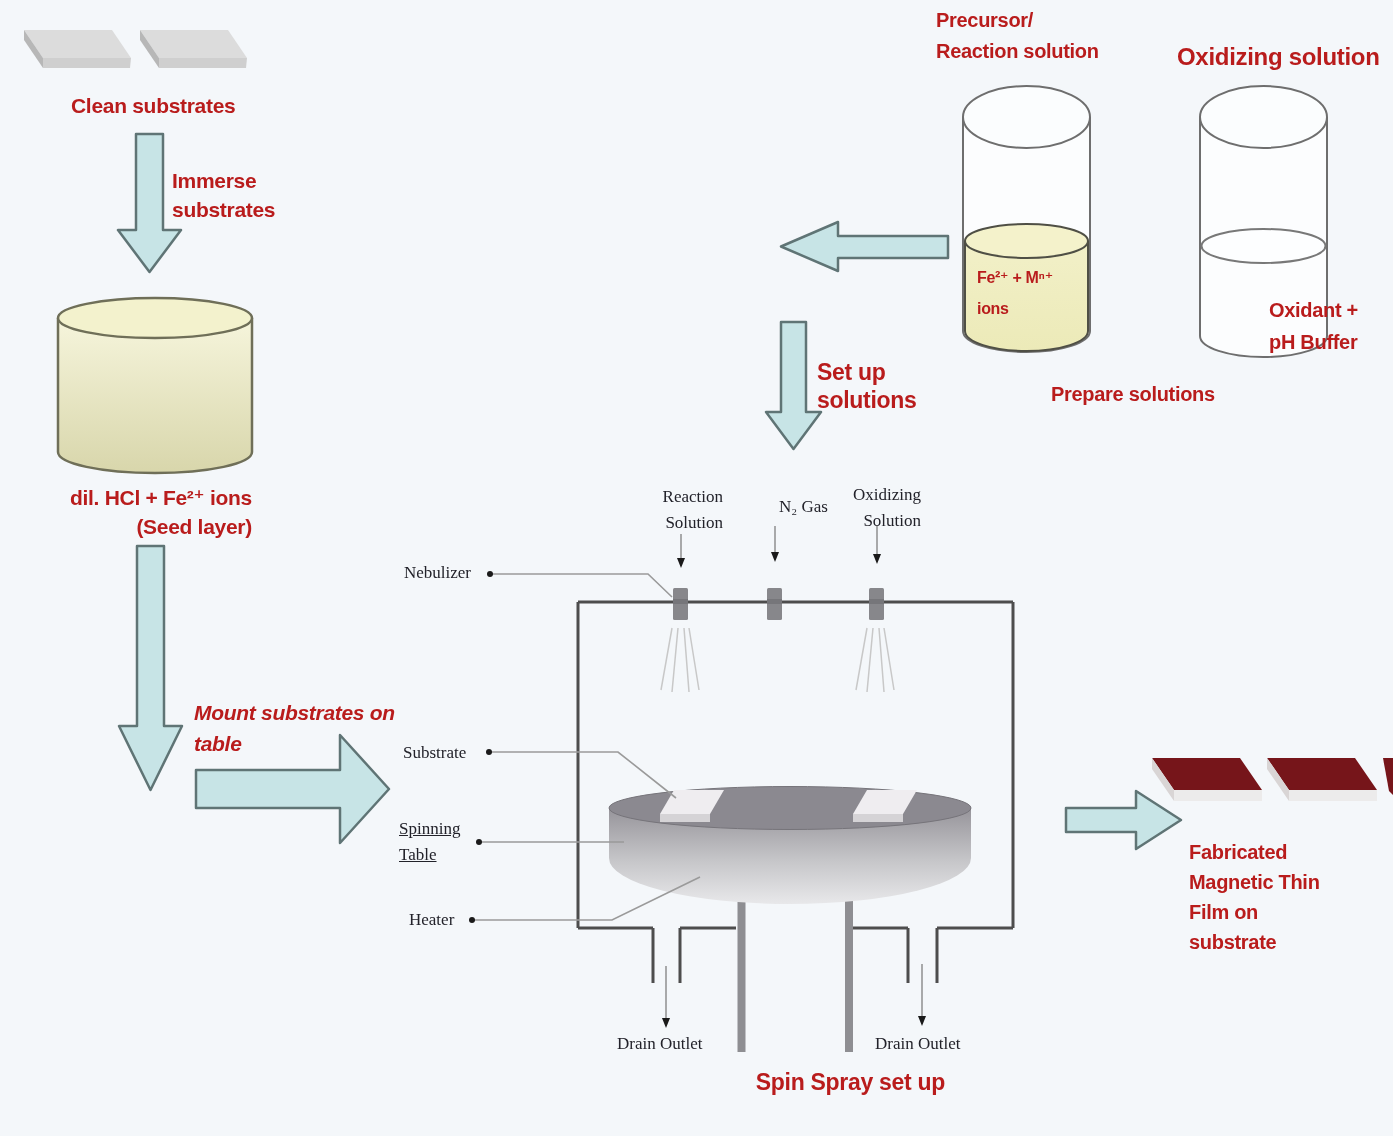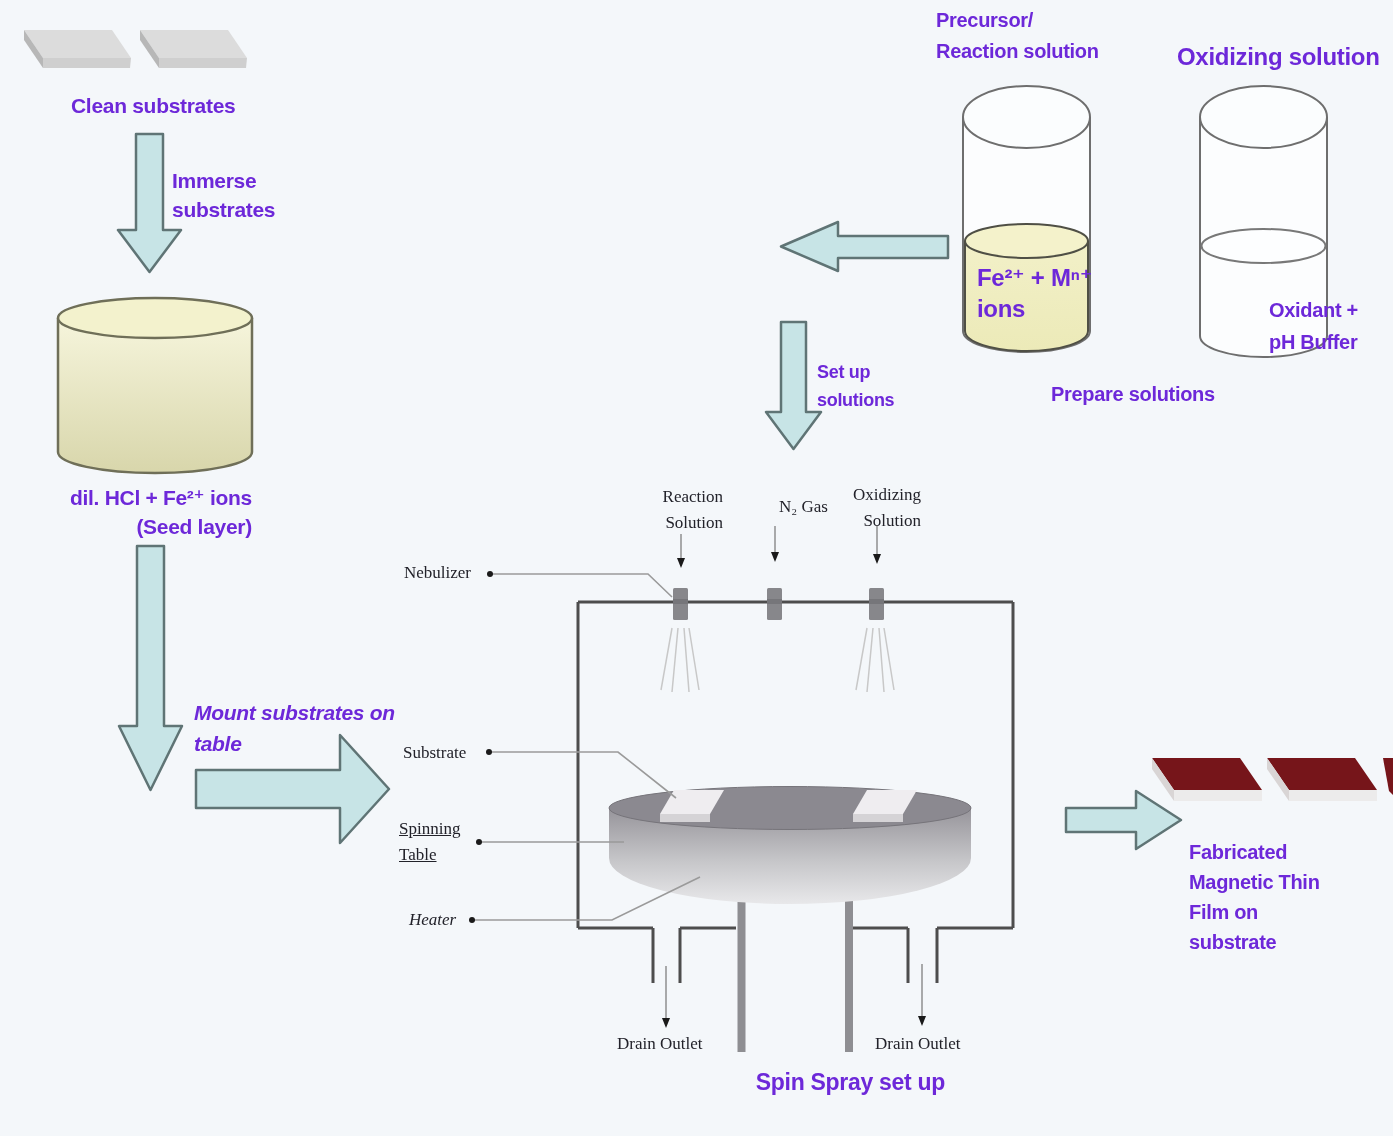--- a/index.html
+++ b/index.html
@@ -7,21 +7,21 @@
     position:relative;
     width:1393px;height:1136px;
     background:#f4f7fa;
     overflow:hidden;
     font-family:"Liberation Sans","DejaVu Sans",sans-serif;
   }
   .stage svg{position:absolute;left:0;top:0;}
   .lbl{position:absolute;white-space:nowrap;}
   .b{
     font-family:"Liberation Sans","DejaVu Sans",sans-serif;
-    font-weight:bold;color:#6d28d9;font-size:21px;line-height:29px;
+    font-weight:bold;color:#b91c1c;font-size:21px;line-height:29px;
     letter-spacing:-0.3px;
   }
   .s{
     font-family:"Liberation Serif","DejaVu Serif",serif;
     color:#22222a;font-size:17px;line-height:26px;
   }
   .ctr{text-align:right;}
 </style>
 </head>
 <body>
@@ -158,33 +158,33 @@
 <div class="lbl b" style="left:70px;top:483px;text-align:right;">
   <div>dil. HCl + Fe²⁺ ions</div>
   <div>(Seed layer)</div>
 </div>
 
 <div class="lbl b" style="left:194px;top:697px;line-height:31px;font-style:italic;">
   <div>Mount substrates on</div>
   <div>table</div>
 </div>
 
-<div class="lbl b" style="left:817px;top:358px;font-size:18px;line-height:28px;">
+<div class="lbl b" style="left:817px;top:358px;font-size:23px;line-height:28px;">
   <div>Set up</div>
   <div>solutions</div>
 </div>
 
 <div class="lbl b" style="left:936px;top:5px;font-size:20px;line-height:31px;">
   <div>Precursor/</div>
   <div>Reaction solution</div>
 </div>
 
 <div class="lbl b" style="left:1177px;top:42px;font-size:24px;">Oxidizing solution</div>
 
-<div class="lbl b" style="left:977px;top:262px;font-size:24px;line-height:31px;">
+<div class="lbl b" style="left:977px;top:262px;font-size:16px;line-height:31px;">
   <div>Fe²⁺ + Mⁿ⁺</div>
   <div>ions</div>
 </div>
 
 <div class="lbl b" style="left:1269px;top:294px;font-size:20px;line-height:32px;">
   <div>Oxidant +</div>
   <div>pH Buffer</div>
 </div>
 
 <div class="lbl b" style="left:1051px;top:380px;font-size:20px;">Prepare solutions</div>
@@ -212,19 +212,19 @@
   <div>Solution</div>
 </div>
 
 <div class="lbl s" style="left:403px;top:740px;">Substrate</div>
 
 <div class="lbl s" style="left:399px;top:816px;text-decoration:underline;">
   <div>Spinning</div>
   <div>Table</div>
 </div>
 
-<div class="lbl s" style="left:409px;top:907px;font-style:italic;">Heater</div>
+<div class="lbl s" style="left:409px;top:907px;">Heater</div>
 
 <div class="lbl s" style="left:617px;top:1031px;">Drain Outlet</div>
 
 <div class="lbl s" style="left:875px;top:1031px;">Drain Outlet</div>
 
 </div>
 
 </body></html>

